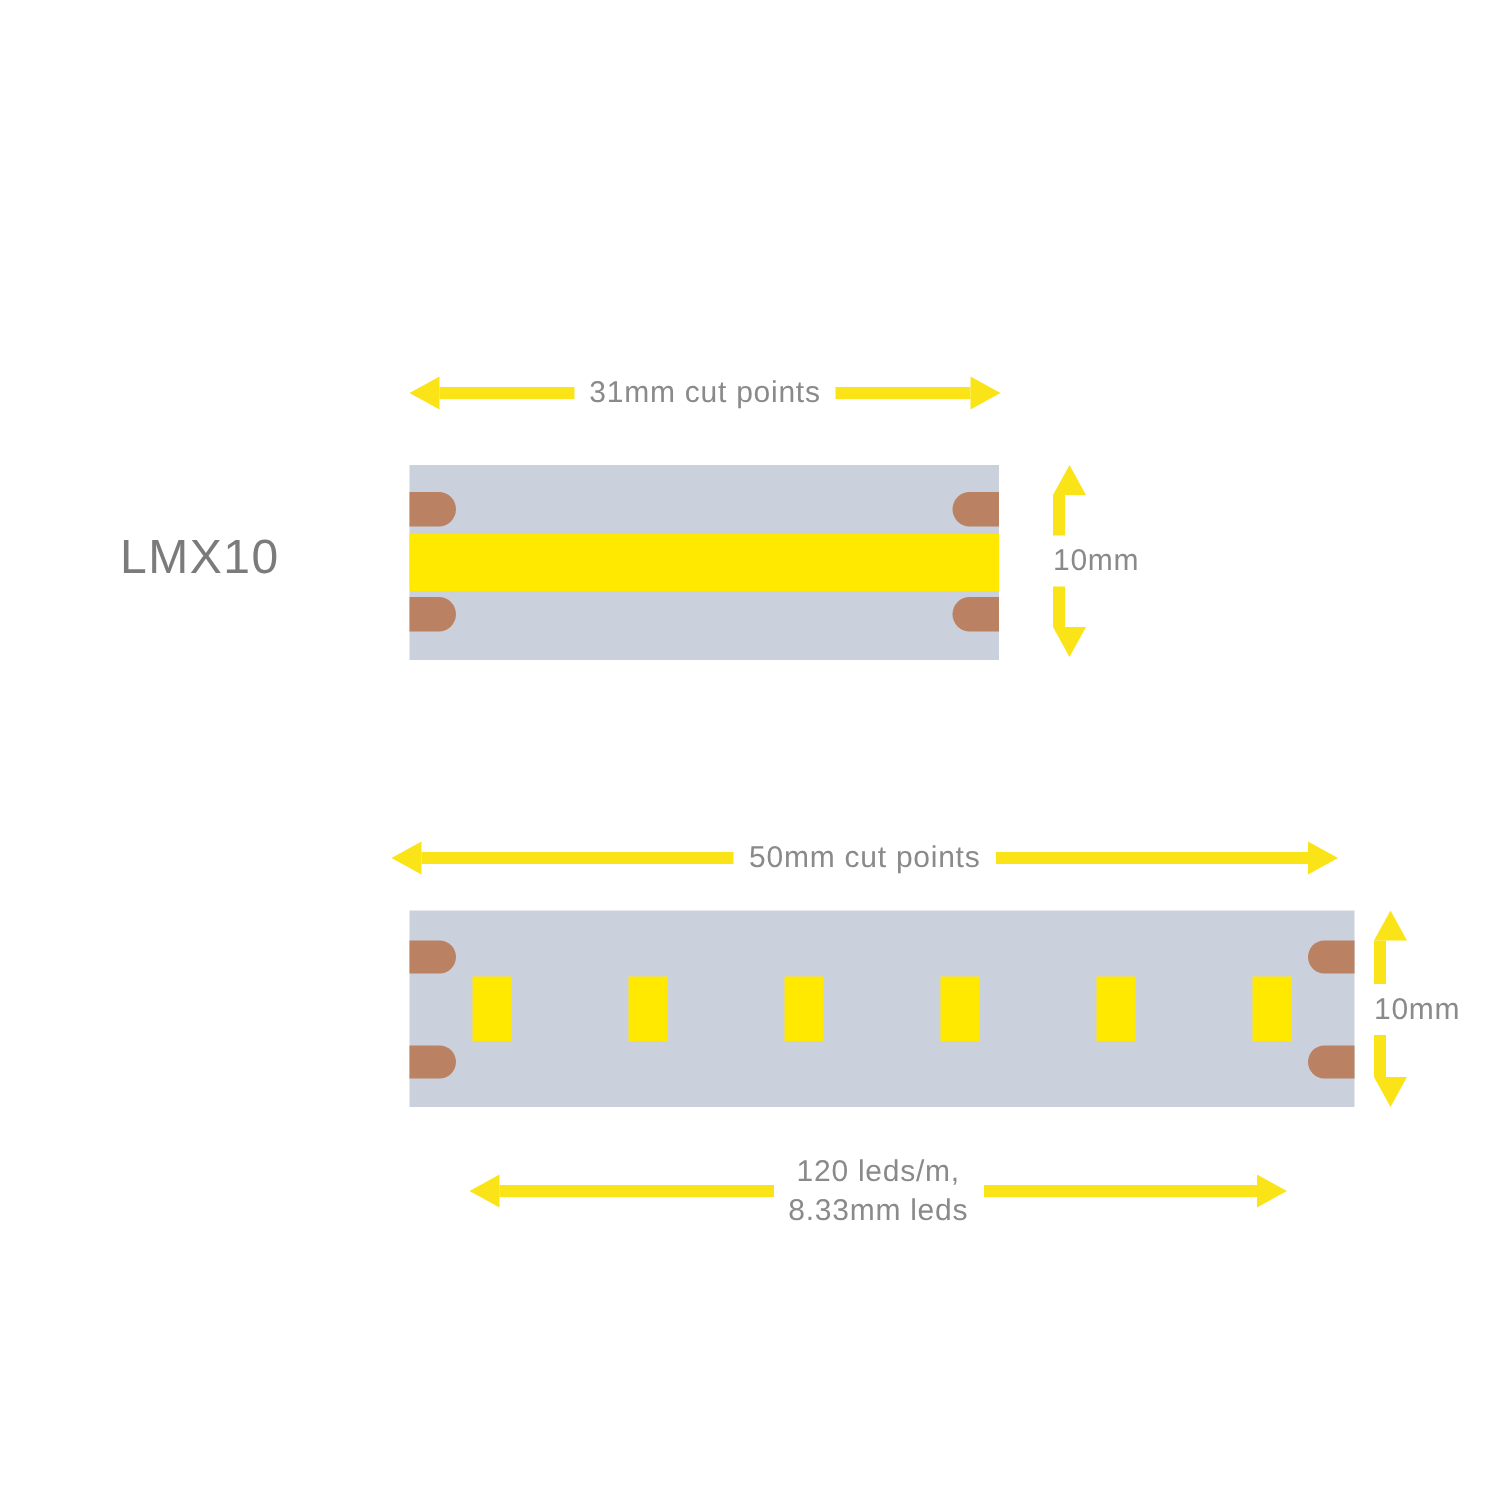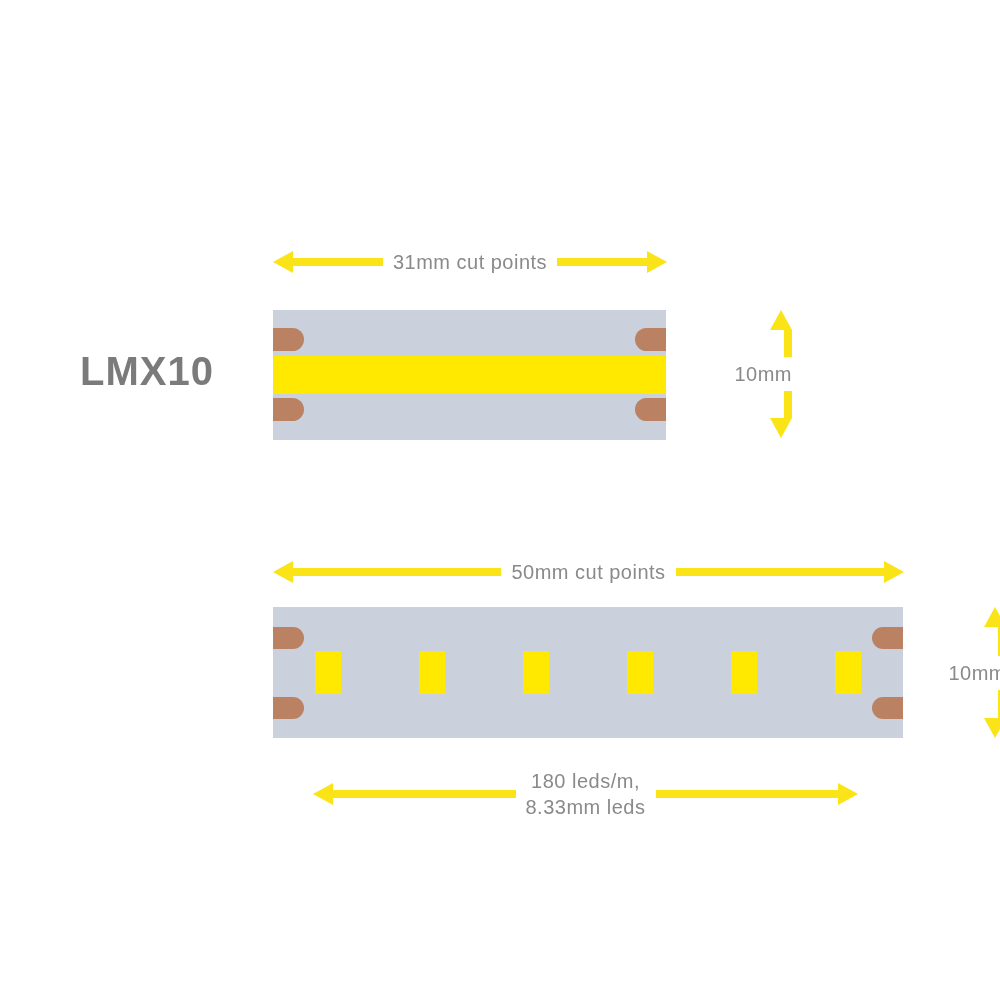--- a/index.html
+++ b/index.html
@@ -10,36 +10,36 @@
     --label-gray:#7B7B7B;
     --dim-text:#8A8A8A;
     --page-bg:#FFFFFF;
   }
   html,body{margin:0;padding:0;background:var(--page-bg);}
   .canvas{
     position:relative;width:1000px;height:1000px;background:var(--page-bg);
     font-family:"Liberation Sans", sans-serif;overflow:hidden;
   }
   .model-label{
-    position:absolute;color:var(--label-gray);font-size:40px;line-height:42px;
-    letter-spacing:1px;font-weight:700;white-space:nowrap;
+    position:absolute;color:var(--label-gray);font-size:32px;line-height:42px;
+    letter-spacing:1px;font-weight:400;white-space:nowrap;
   }
   
   .h-arrow{position:absolute;display:flex;align-items:center;}
   .h-arrow .seg{flex:1;height:8px;background:var(--arrow-yellow);}
   .h-arrow .head-left{width:0;height:0;border-top:11px solid transparent;
     border-bottom:11px solid transparent;border-right:20px solid var(--arrow-yellow);}
   .h-arrow .head-right{width:0;height:0;border-top:11px solid transparent;
     border-bottom:11px solid transparent;border-left:20px solid var(--arrow-yellow);}
   .dim-text{
     padding:0 10px;color:var(--dim-text);font-size:20px;line-height:26px;
     white-space:nowrap;text-align:center;letter-spacing:0.5px;
   }
   
-  .v-arrow{position:absolute;display:flex;flex-direction:column;align-items:flex-end;}
+  .v-arrow{position:absolute;display:flex;flex-direction:column;align-items:flex-start;}
   .v-arrow .seg{flex:1;width:8px;background:var(--arrow-yellow);}
   .v-arrow .head-up{width:0;height:0;border-left:11px solid transparent;
     border-right:11px solid transparent;border-bottom:20px solid var(--arrow-yellow);}
   .v-arrow .head-down{width:0;height:0;border-left:11px solid transparent;
     border-right:11px solid transparent;border-top:20px solid var(--arrow-yellow);}
   .v-arrow .dim-text{padding:4px 0;}
   
   .strip{position:absolute;background:var(--strip-gray);}
   .pad{position:absolute;width:31px;background:var(--pad-copper);}
   .pad.left{left:0;border-radius:0 12px 12px 0;}
@@ -53,21 +53,21 @@
   .lmx10-cut-arrow{left:273px;top:249px;width:394px;}
   .lmx10-strip{left:273px;top:310px;width:393px;height:130px;}
   .lmx10-strip .cob-stripe{top:46px;height:38px;}
   .lmx10-strip .pad{height:23px;}
   .lmx10-strip .pad.top{top:18px;}
   .lmx10-strip .pad.bottom{top:88px;}
   .lmx10-width-arrow{left:702px;top:310px;width:90px;height:128px;}
 
   
   .lmx20-label{left:78px;top:646px;}
-  .lmx20-cut-arrow{left:273px;top:559px;width:631px;}
+  .lmx20-cut-arrow{left:261px;top:559px;width:631px;}
   .lmx20-strip{left:273px;top:607px;width:630px;height:131px;}
   .lmx20-strip .pad{height:22px;}
   .lmx20-strip .pad.top{top:20px;}
   .lmx20-strip .pad.bottom{top:90px;}
   .lmx20-strip .led-row{left:42px;top:44px;}
   .lmx20-width-arrow{left:916px;top:607px;width:90px;height:131px;}
   .lmx20-pitch-arrow{left:313px;top:767px;width:545px;height:54px;}
 </style>
 </head>
 <body>
@@ -129,20 +129,20 @@
     <div class="seg"></div>
     <div class="dim-text">10mm</div>
     <div class="seg"></div>
     <div class="head-down"></div>
   </div>
 
   <div class="h-arrow lmx20-pitch-arrow">
     <div class="head-left"></div>
     <div class="seg"></div>
     <div class="dim-text">
-      <div>180 leds/m,</div>
+      <div>120 leds/m,</div>
       <div>8.33mm leds</div>
     </div>
     <div class="seg"></div>
     <div class="head-right"></div>
   </div>
 
 </div>
 
 </body></html>

